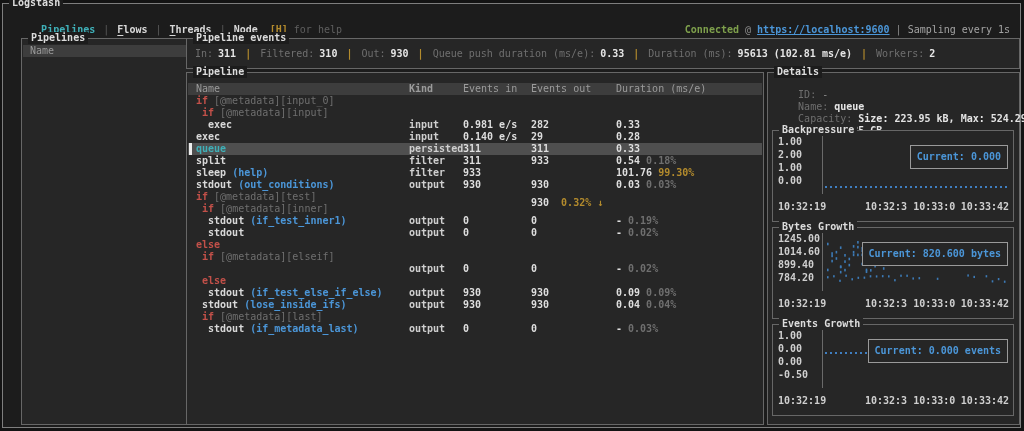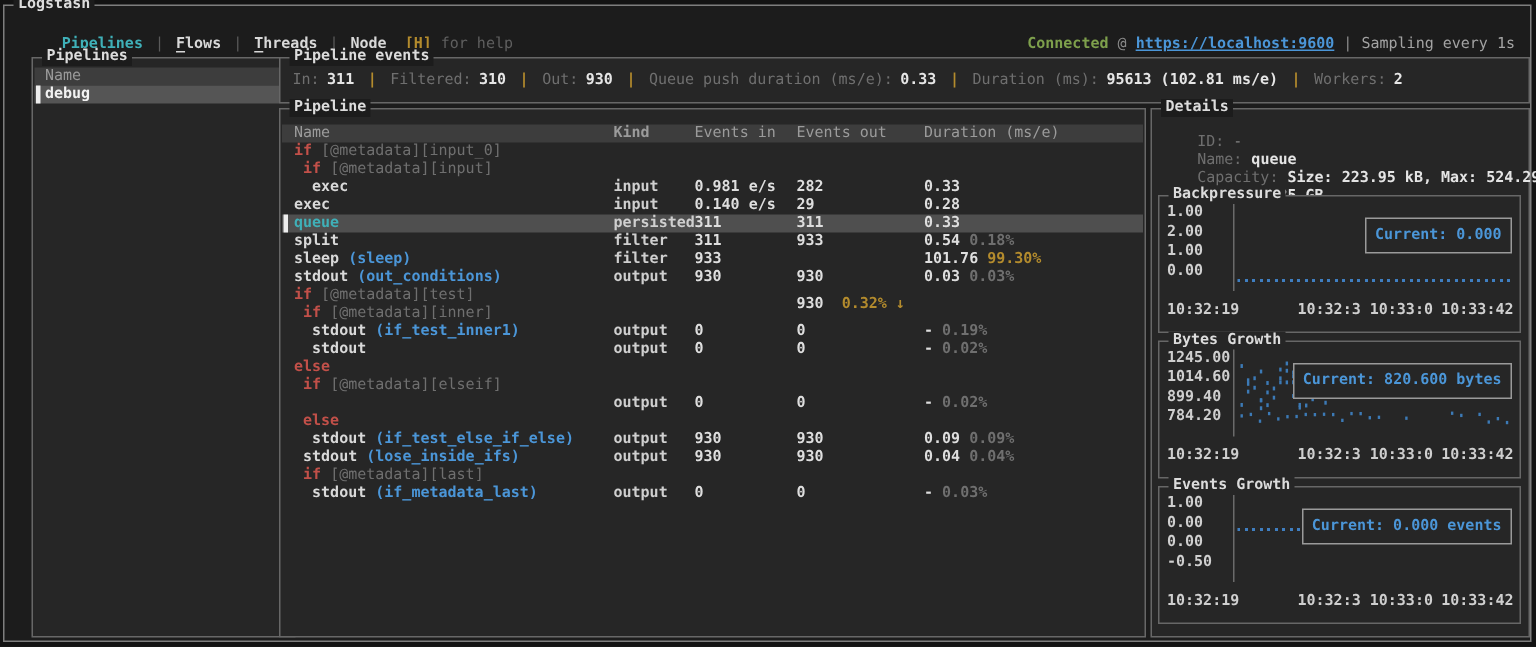--- a/index.html
+++ b/index.html
@@ -87,21 +87,20 @@
 
   <div class="statusbar">
     <span class="st-green">Connected</span><span class="st-dim"> </span><span class="st-dim">@</span><span> </span><span class="st-link">https://localhost:9600</span><span class="st-dim"> </span><span class="st-dim">|</span><span> </span><span class="st-sampling">Sampling every 1s</span>
   </div>
 </div>
 
 <div class="panel" style="left:21px;top:38px;width:174px;height:385px;">
   <div class="panel-title">Pipelines</div>
   <div class="lheader">Name</div>
   <div class="lrows">
-      <div class="lrow sel cursor">debug</div>
     </div>
 </div>
 
 <div class="panel" style="left:186px;top:38px;width:832px;height:29px;">
   <div class="panel-title">Pipeline events</div>
   <div class="stats"><span class="stat-label">In:</span><span class="stat-value">311</span><span class="stat-sep">|</span><span class="stat-label">Filtered:</span><span class="stat-value">310</span><span class="stat-sep">|</span><span class="stat-label">Out:</span><span class="stat-value">930</span><span class="stat-sep">|</span><span class="stat-label">Queue push duration (ms/e):</span><span class="stat-value">0.33</span><span class="stat-sep">|</span><span class="stat-label">Duration (ms):</span><span class="stat-value">95613 (102.81 ms/e)</span><span class="stat-sep">|</span><span class="stat-label">Workers:</span><span class="stat-value">2</span></div>
 </div>
 
 <div class="panel" style="left:186px;top:72px;width:576px;height:351px;">
   <div class="panel-title">Pipeline</div>
@@ -141,21 +140,21 @@
         <span class="cell num" style="left: 428px;">0.33</span>
       </div>
       <div class="trow">
         <span class="cell" style="left: 8px;"><span class="seg-w">split</span></span>
         <span class="cell kind" style="left: 221px;">filter</span>
         <span class="cell num" style="left: 275px;">311</span>
         <span class="cell num" style="left: 343px;">933</span>
         <span class="cell num" style="left: 428px;">0.54<span class="seg-d"> 0.18%</span></span>
       </div>
       <div class="trow">
-        <span class="cell" style="left: 8px;"><span class="seg-w">sleep </span><span class="seg-b">(sleep)</span></span>
+        <span class="cell" style="left: 8px;"><span class="seg-w">sleep </span><span class="seg-b">(help)</span></span>
         <span class="cell kind" style="left: 221px;">filter</span>
         <span class="cell num" style="left: 275px;">933</span>
         <span class="cell num" style="left: 343px; margin-top: 30px;">930<span class="seg-y">  0.32% ↓</span></span>
         <span class="cell num" style="left: 428px;">101.76<span class="seg-y"> 99.30%</span></span>
       </div>
       <div class="trow">
         <span class="cell" style="left: 8px;"><span class="seg-w">stdout </span><span class="seg-b">(out_conditions)</span></span>
         <span class="cell kind" style="left: 221px;">output</span>
         <span class="cell num" style="left: 275px;">930</span>
         <span class="cell num" style="left: 343px;">930</span>

